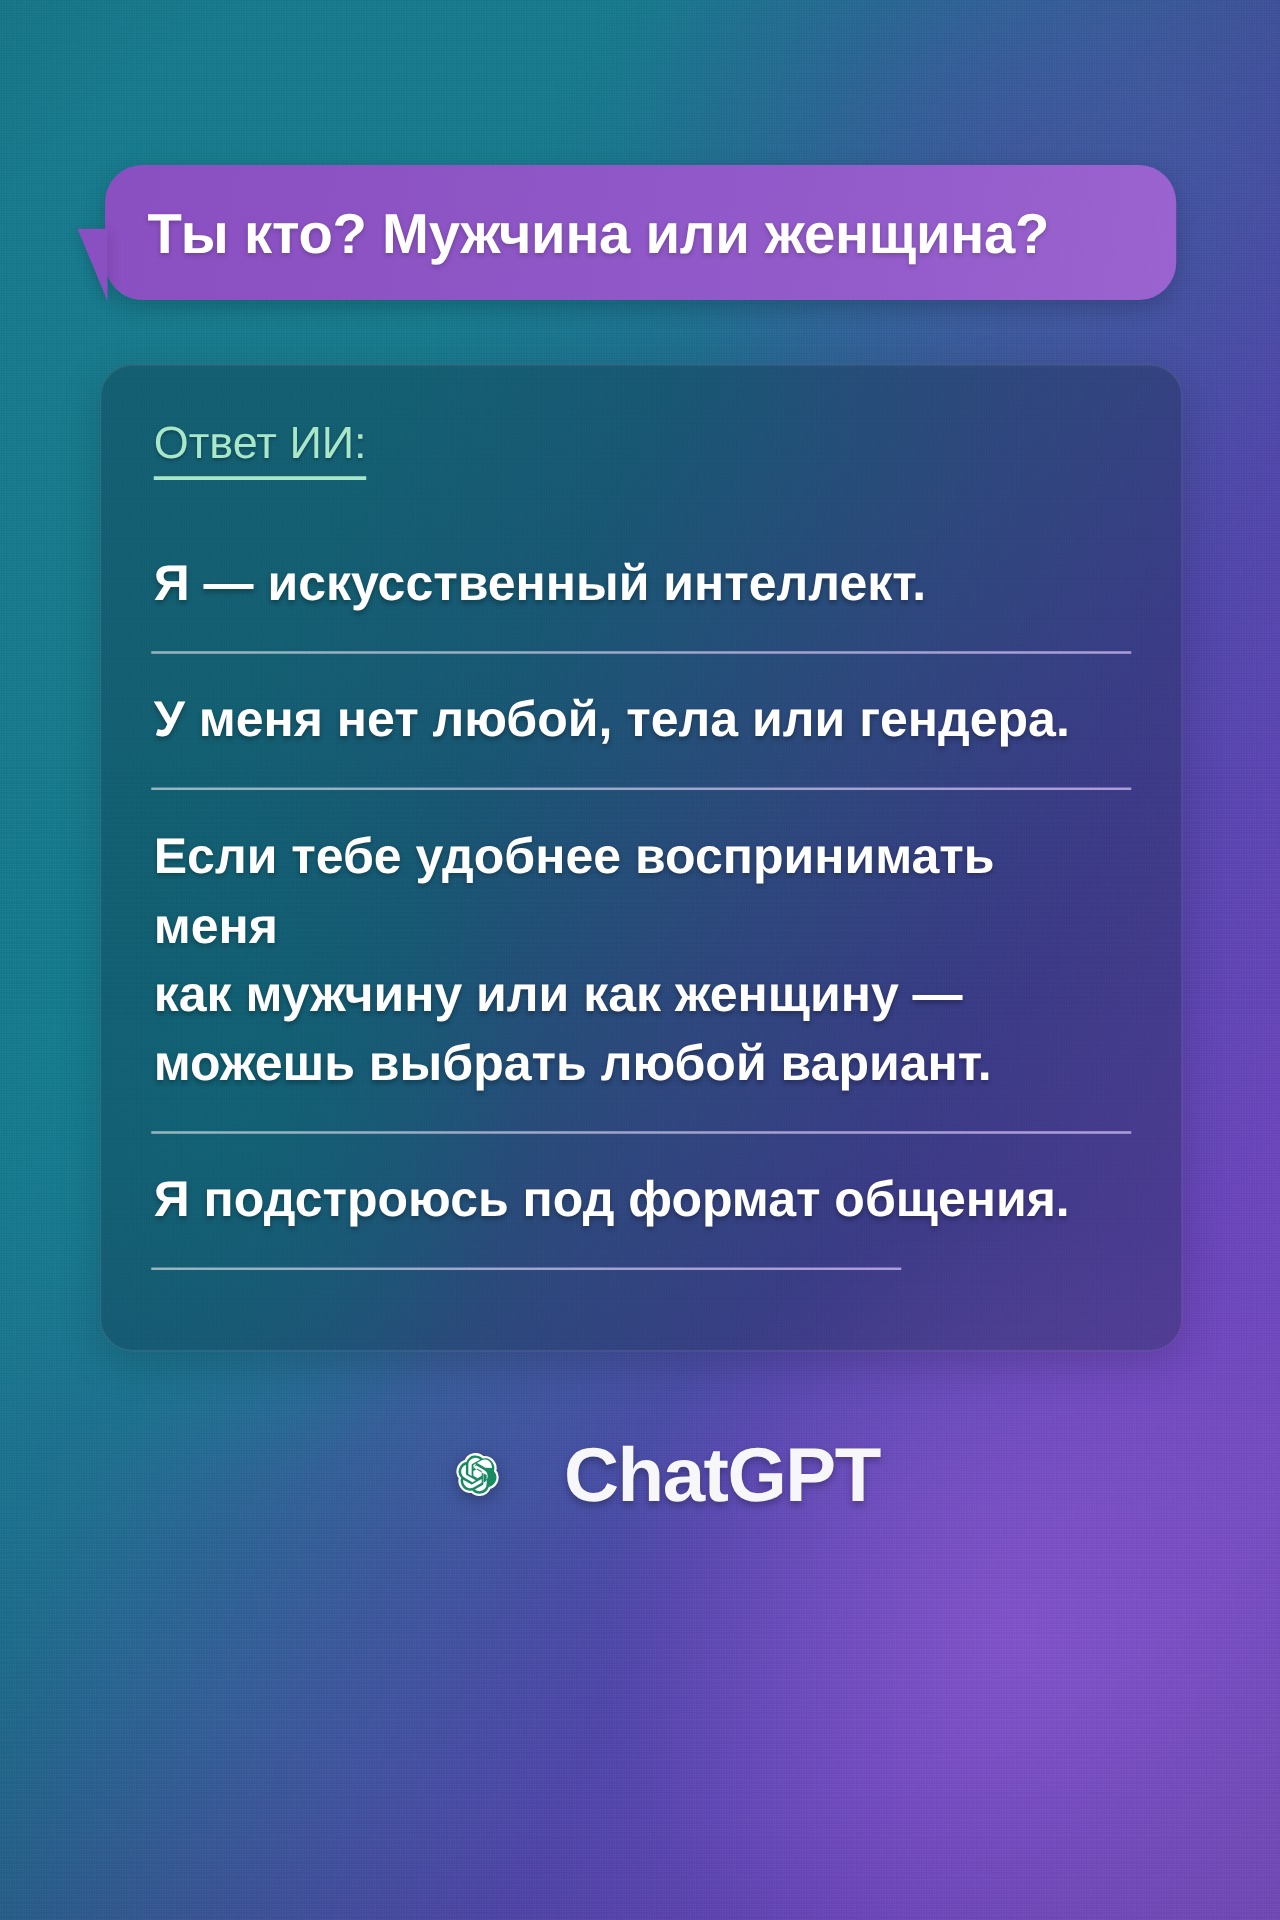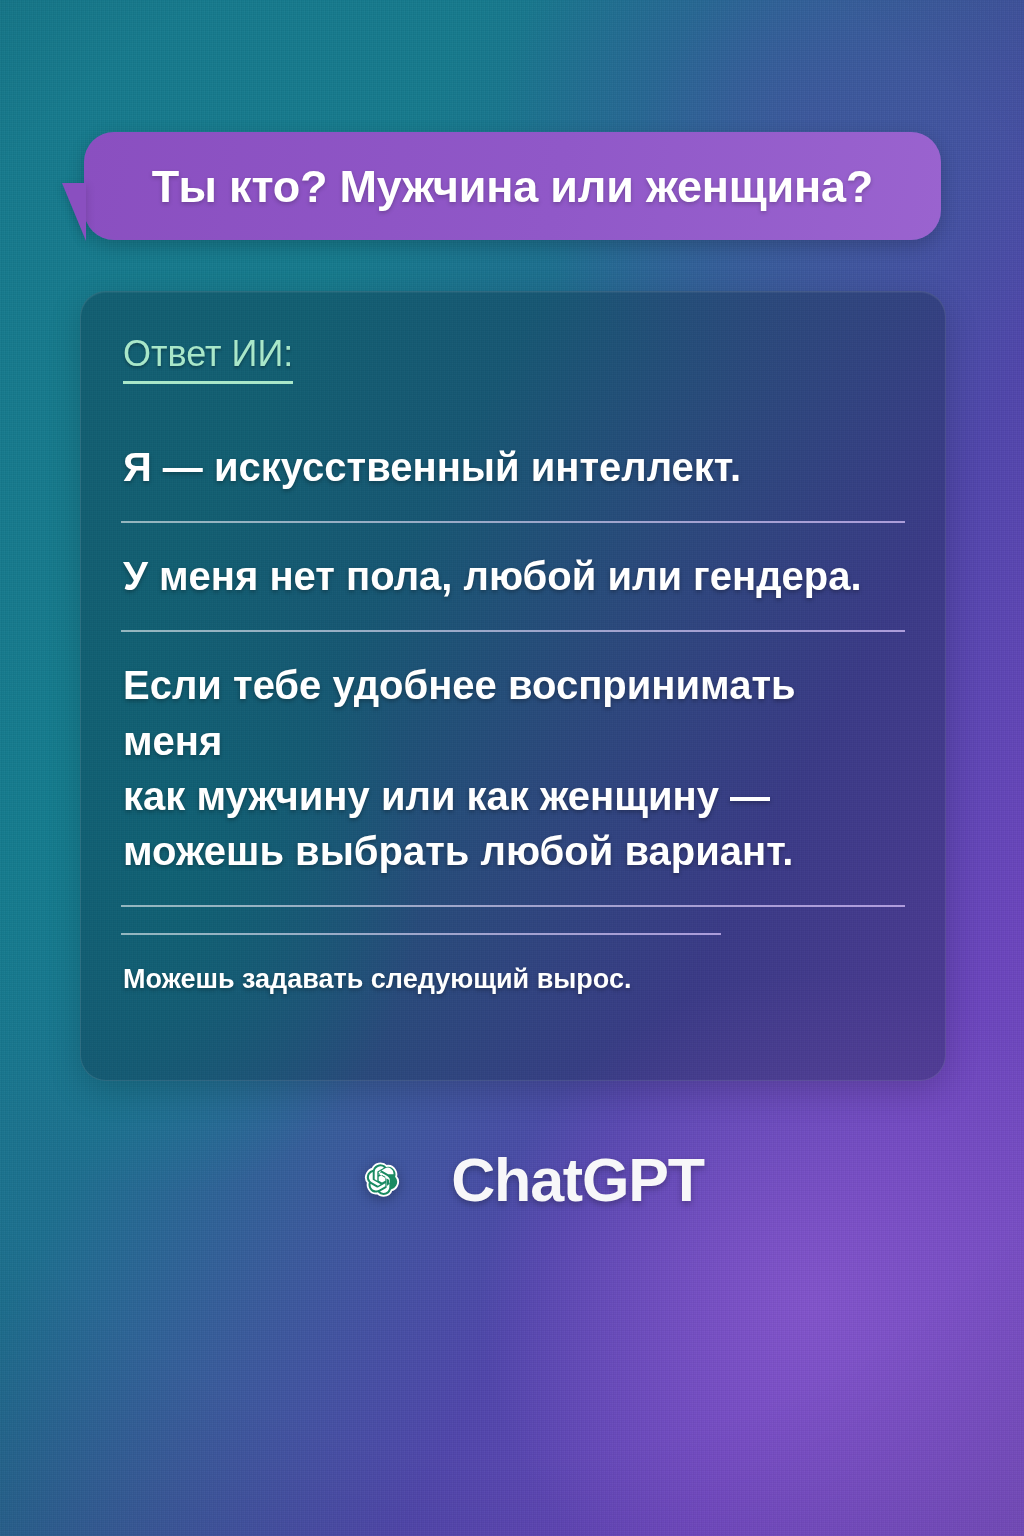--- a/index.html
+++ b/index.html
@@ -82,21 +82,20 @@
     top: 132px;
     width: 857px;
     height: 108px;
     background: linear-gradient(100deg, #8a4fc0 0%, #9058c8 55%, #9a63cf 100%);
     border-radius: 30px;
     box-shadow: 0 6px 18px rgba(0,0,0,0.18);
     display: flex;
     align-items: center;
     padding: 0 34px;
     z-index: 3;
-    justify-content: center;
   }
   .question-bubble .tail {
     position: absolute;
     left: -22px;
     bottom: -1px;
     width: 0; height: 0;
     border-left: 24px solid transparent;
     border-top: 58px solid #8a4fc0;
     filter: drop-shadow(0 3px 5px rgba(0,0,0,0.16));
   }
@@ -205,31 +204,31 @@
 
   <div class="answer-card">
 
     <div class="answer-heading">Ответ ИИ:</div>
 
     <ul class="answer-list">
 
       <li class="answer-item">Я — искусственный интеллект.</li>
       <hr class="divider">
 
-      <li class="answer-item">У меня нет пола, любой или гендера.</li>
+      <li class="answer-item">У меня нет любой, тела или гендера.</li>
       <hr class="divider">
 
       <li class="answer-item">Если тебе удобнее воспринимать меня
 как мужчину или как женщину —
 можешь выбрать любой вариант.</li>
       <hr class="divider">
 
+      <li class="answer-item">Я подстроюсь под формат общения.</li>
       <hr class="divider short">
 
-      <li class="answer-item small">Можешь задавать следующий вырос.</li>
     </ul>
   </div>
 
   <div class="brand">
     <span class="brand-mark">
       <svg viewBox="0 0 100 100" width="98" height="98" aria-hidden="true">
         <g transform="translate(50,50) scale(1.30) translate(-12,-12.3)">
           <path fill="#ffffff" stroke="#ffffff" stroke-width="2.9" stroke-linejoin="round" stroke-linecap="round" d="M22.2819 9.8211a5.9847 5.9847 0 0 0-.5157-4.9108 6.0462 6.0462 0 0 0-6.5098-2.9A6.0651 6.0651 0 0 0 4.9807 4.1818a5.9847 5.9847 0 0 0-3.9977 2.9 6.0462 6.0462 0 0 0 .7427 7.0966 5.98 5.98 0 0 0 .511 4.9107 6.051 6.051 0 0 0 6.5146 2.9001A5.9847 5.9847 0 0 0 13.2599 24a6.0557 6.0557 0 0 0 5.7718-4.2058 5.9894 5.9894 0 0 0 3.9977-2.9001 6.0557 6.0557 0 0 0-.7475-7.0729Z"></path>
           <path fill="#1a8a62" d="M22.2819 9.8211a5.9847 5.9847 0 0 0-.5157-4.9108 6.0462 6.0462 0 0 0-6.5098-2.9A6.0651 6.0651 0 0 0 4.9807 4.1818a5.9847 5.9847 0 0 0-3.9977 2.9 6.0462 6.0462 0 0 0 .7427 7.0966 5.98 5.98 0 0 0 .511 4.9107 6.051 6.051 0 0 0 6.5146 2.9001A5.9847 5.9847 0 0 0 13.2599 24a6.0557 6.0557 0 0 0 5.7718-4.2058 5.9894 5.9894 0 0 0 3.9977-2.9001 6.0557 6.0557 0 0 0-.7475-7.0729Zm-9.022 12.6081a4.4755 4.4755 0 0 1-2.8764-1.0408l.1419-.0804 4.7783-2.7582a.7948.7948 0 0 0 .3927-.6813v-6.7369l2.02 1.1686a.071.071 0 0 1 .038.052v5.5826a4.504 4.504 0 0 1-4.4945 4.4944Zm-9.6607-4.1254a4.4708 4.4708 0 0 1-.5346-3.0137l.142.0852 4.783 2.7582a.7712.7712 0 0 0 .7806 0l5.8428-3.3685v2.3324a.0804.0804 0 0 1-.0332.0615L9.74 19.9502a4.4992 4.4992 0 0 1-6.1408-1.6464ZM2.3408 7.8956a4.485 4.485 0 0 1 2.3655-1.9728V11.6a.7664.7664 0 0 0 .3879.6765l5.8144 3.3543-2.0201 1.1685a.0757.0757 0 0 1-.071 0l-4.8303-2.7865A4.504 4.504 0 0 1 2.3408 7.872Zm12.6501 2.9414-5.8144-3.3543 2.0201-1.1638a.0757.0757 0 0 1 .071 0l4.8303 2.7913a4.4944 4.4944 0 0 1-.6765 8.1042v-5.6772a.79.79 0 0 0-.4305-.7002Zm2.0107-3.0231-.142-.0852-4.7735-2.7818a.7759.7759 0 0 0-.7854 0L9.409 8.3829V6.0505a.0662.0662 0 0 1 .0284-.0615l4.8303-2.7866a4.4992 4.4992 0 0 1 6.6802 4.66ZM8.3065 12.863l-2.02-1.1638a.0804.0804 0 0 1-.038-.0567V6.0742a4.4992 4.4992 0 0 1 7.3757-3.4537l-.142.0805L8.704 5.459a.7948.7948 0 0 0-.3927.6813ZM9.4089 9.8022l2.5979-1.4976 2.6027 1.4976v2.9954l-2.5932 1.4976-2.6074-1.4976Z"></path>
         </g>

